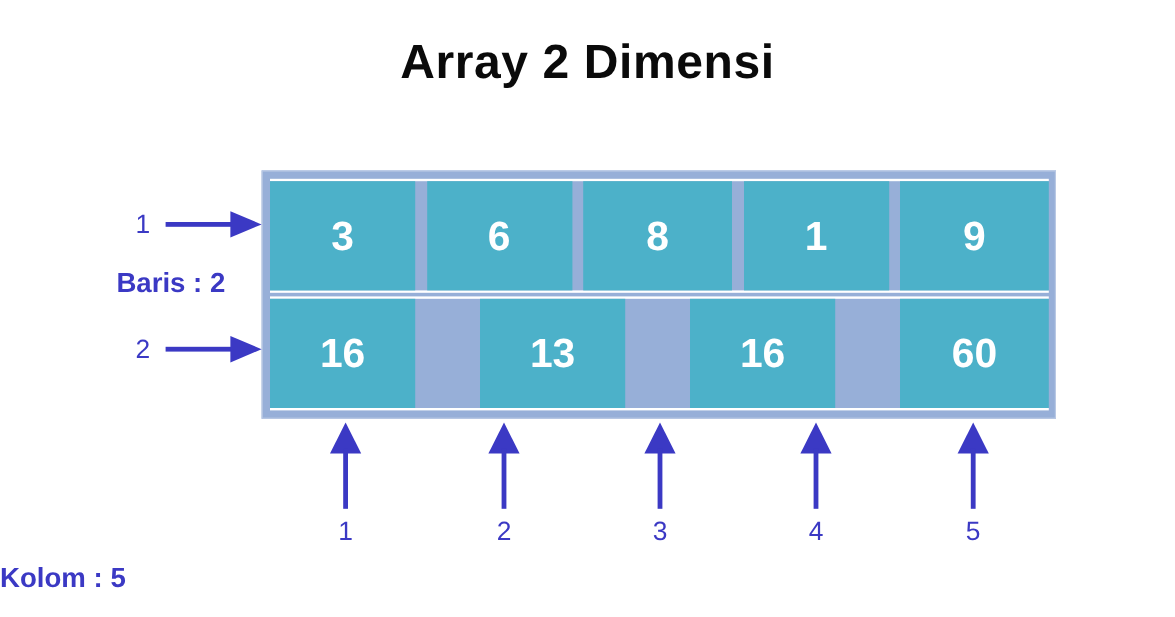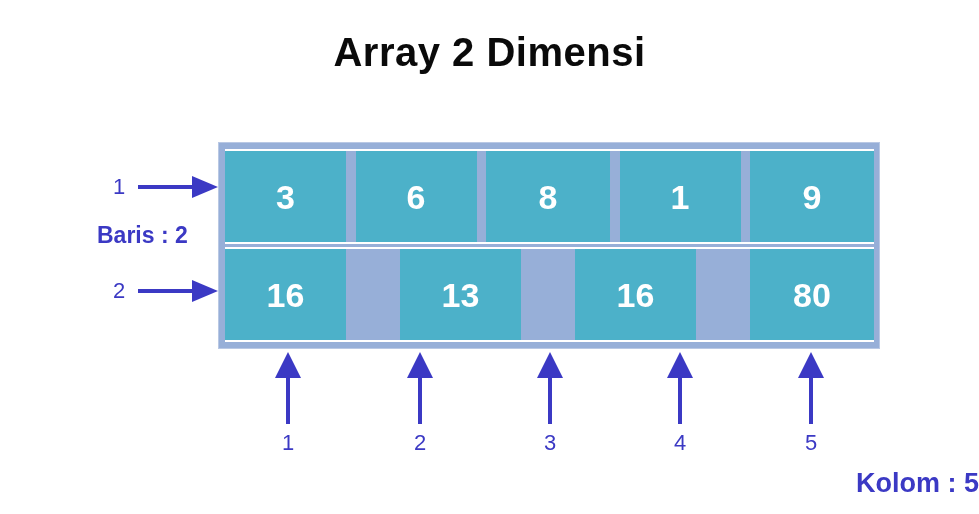--- a/index.html
+++ b/index.html
@@ -162,23 +162,23 @@
     font-weight: normal;
     color: #3b39c4;
     line-height: 1;
     margin-top: 8px;
   }
   #kolom-label {
     position: absolute;
     left: 0;
     top: 468px;
     width: 979px;
-    text-align: right;
-    font-family: "Liberation Sans", sans-serif;
-    font-size: 27px;
+    text-align: left;
+    font-family: "Liberation Sans", sans-serif;
+    font-size: 23px;
     font-weight: bold;
     color: #3b39c4;
     white-space: nowrap;
   }
 </style>
 </head>
 <body>
 
 <div id="diagram-title">Array 2 Dimensi</div>
 
@@ -189,21 +189,21 @@
     <div class="array-cell">6</div>
     <div class="array-cell c-wide">8</div>
     <div class="array-cell">1</div>
     <div class="array-cell c-wide">9</div>
   </div>
 
   <div class="array-row">
     <div class="array-cell">16</div>
     <div class="array-cell">13</div>
     <div class="array-cell">16</div>
-    <div class="array-cell c-wide">80</div>
+    <div class="array-cell c-wide">60</div>
   </div>
 
 </div>
 
 <div class="row-marker" id="row-marker-1">
   <span class="row-marker-label">1</span>
   <span class="arrow-right">
     <span class="shaft"></span>
       <span class="head"></span>
   </span>

